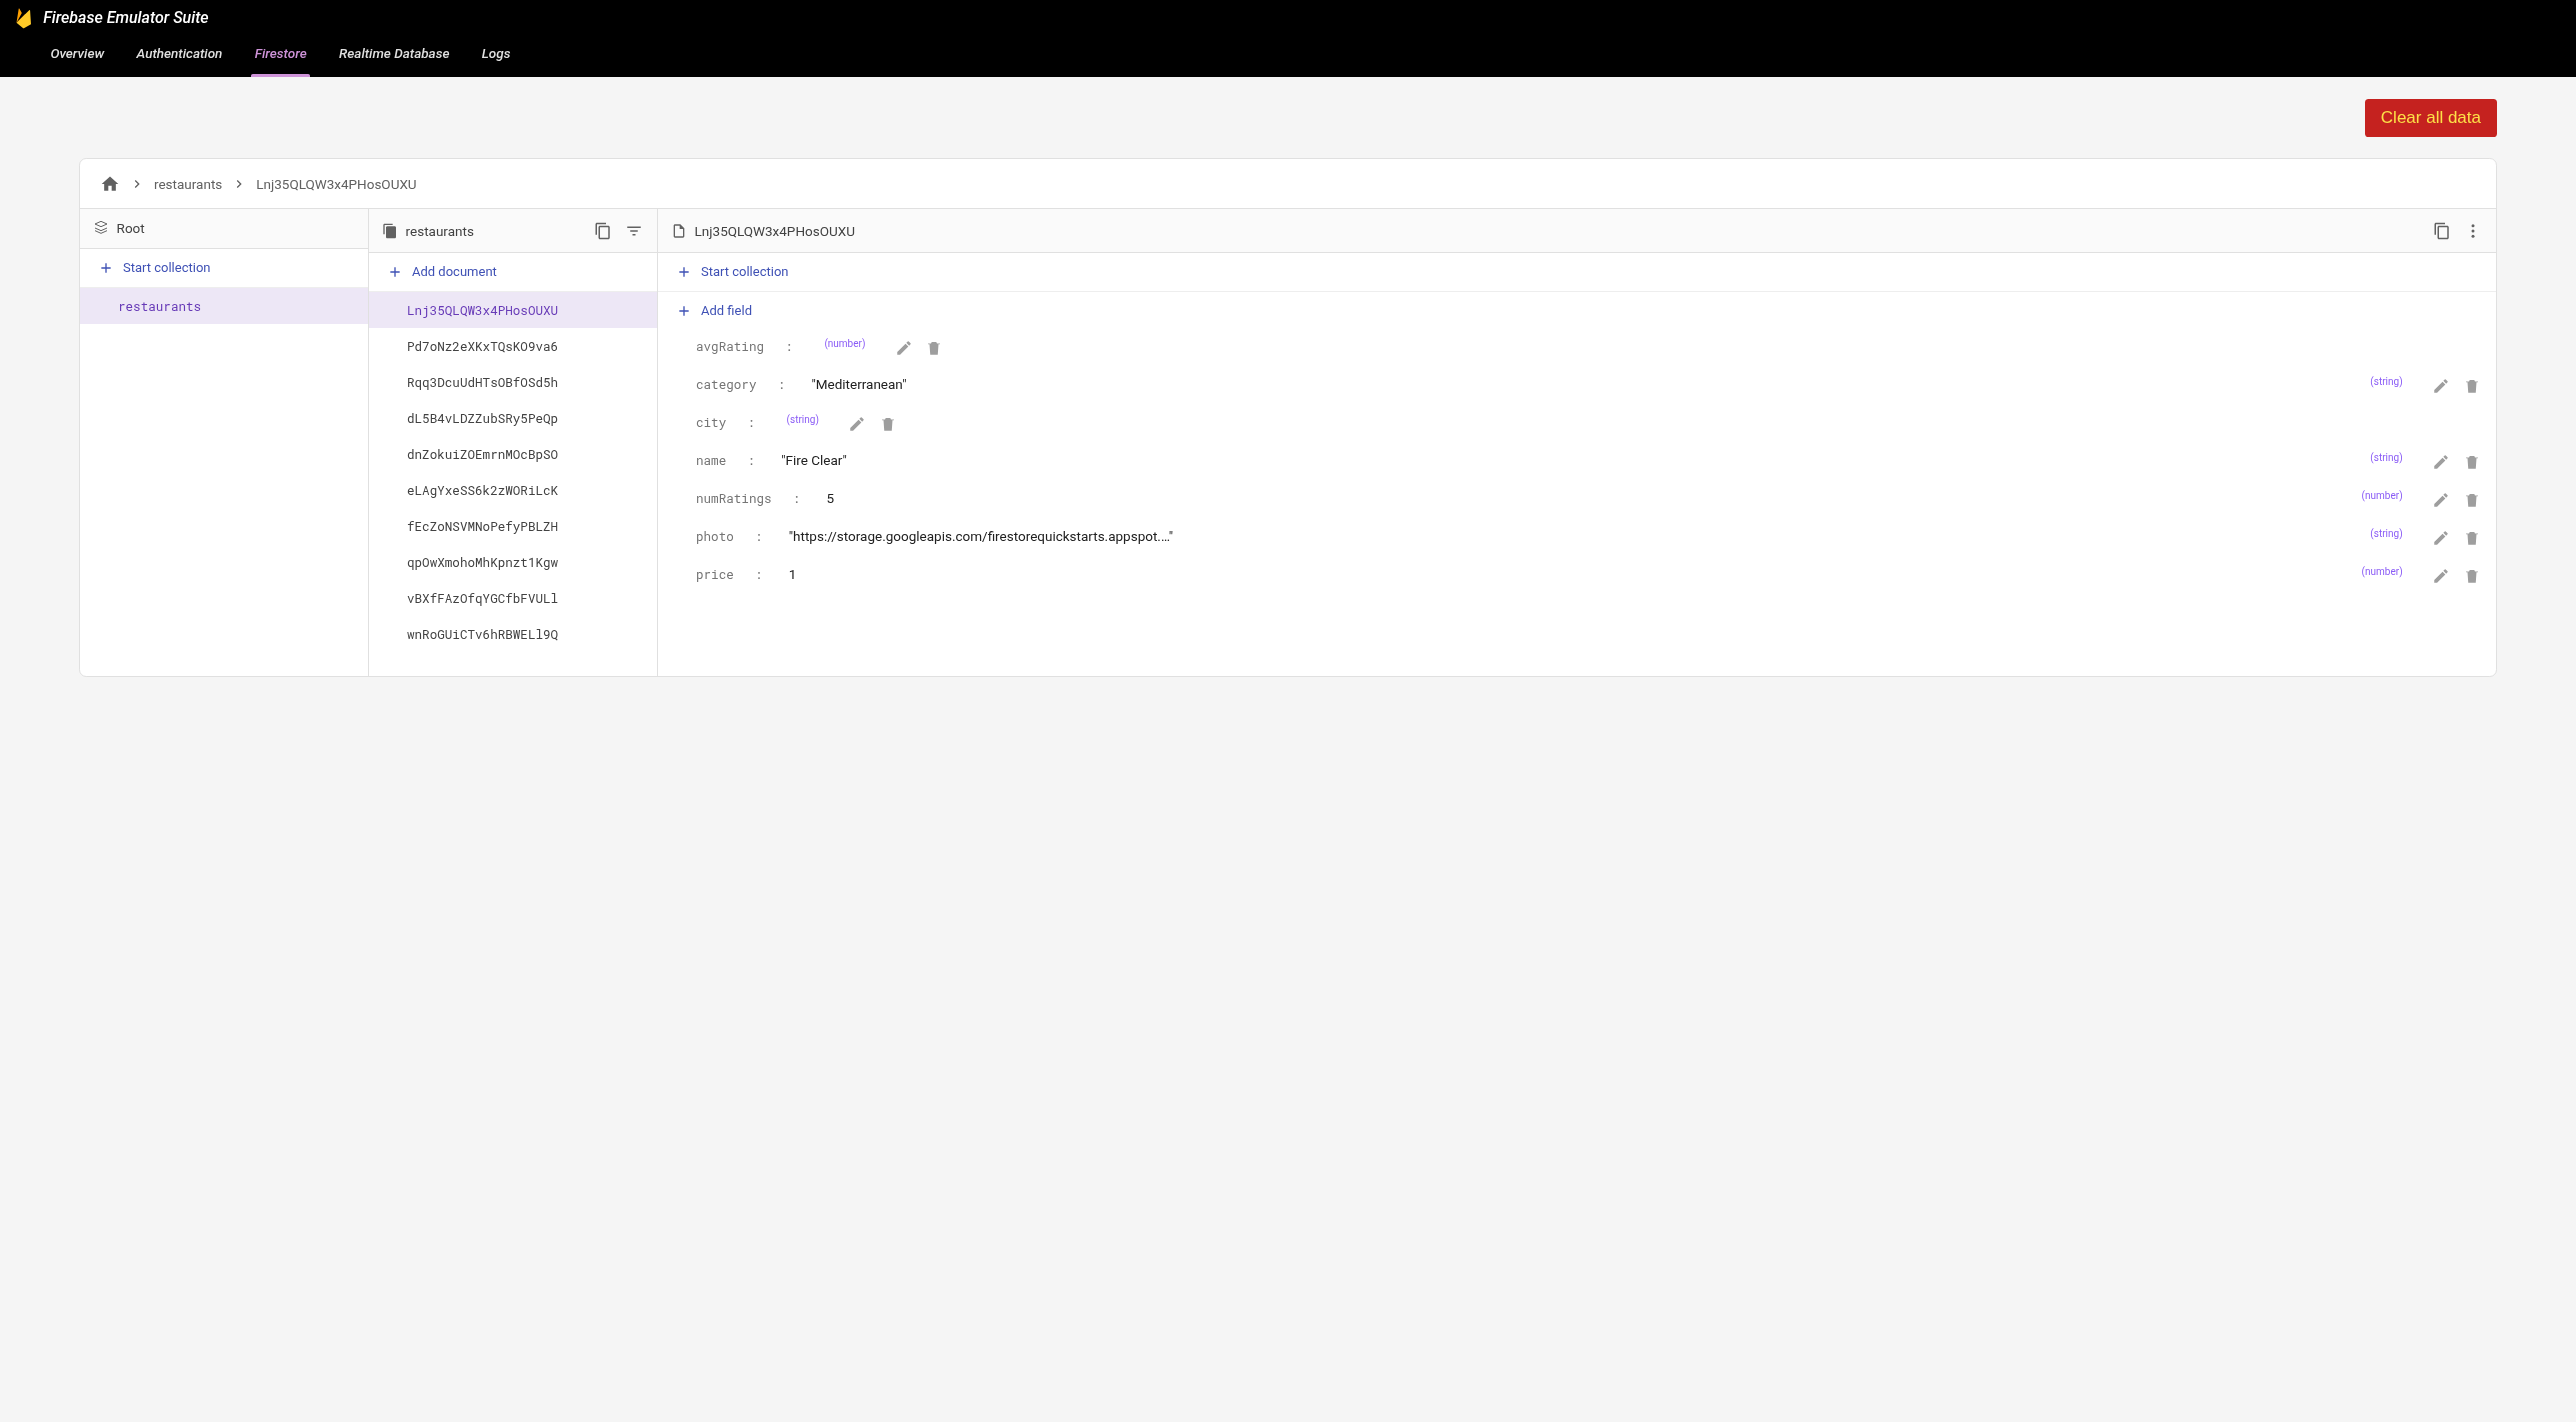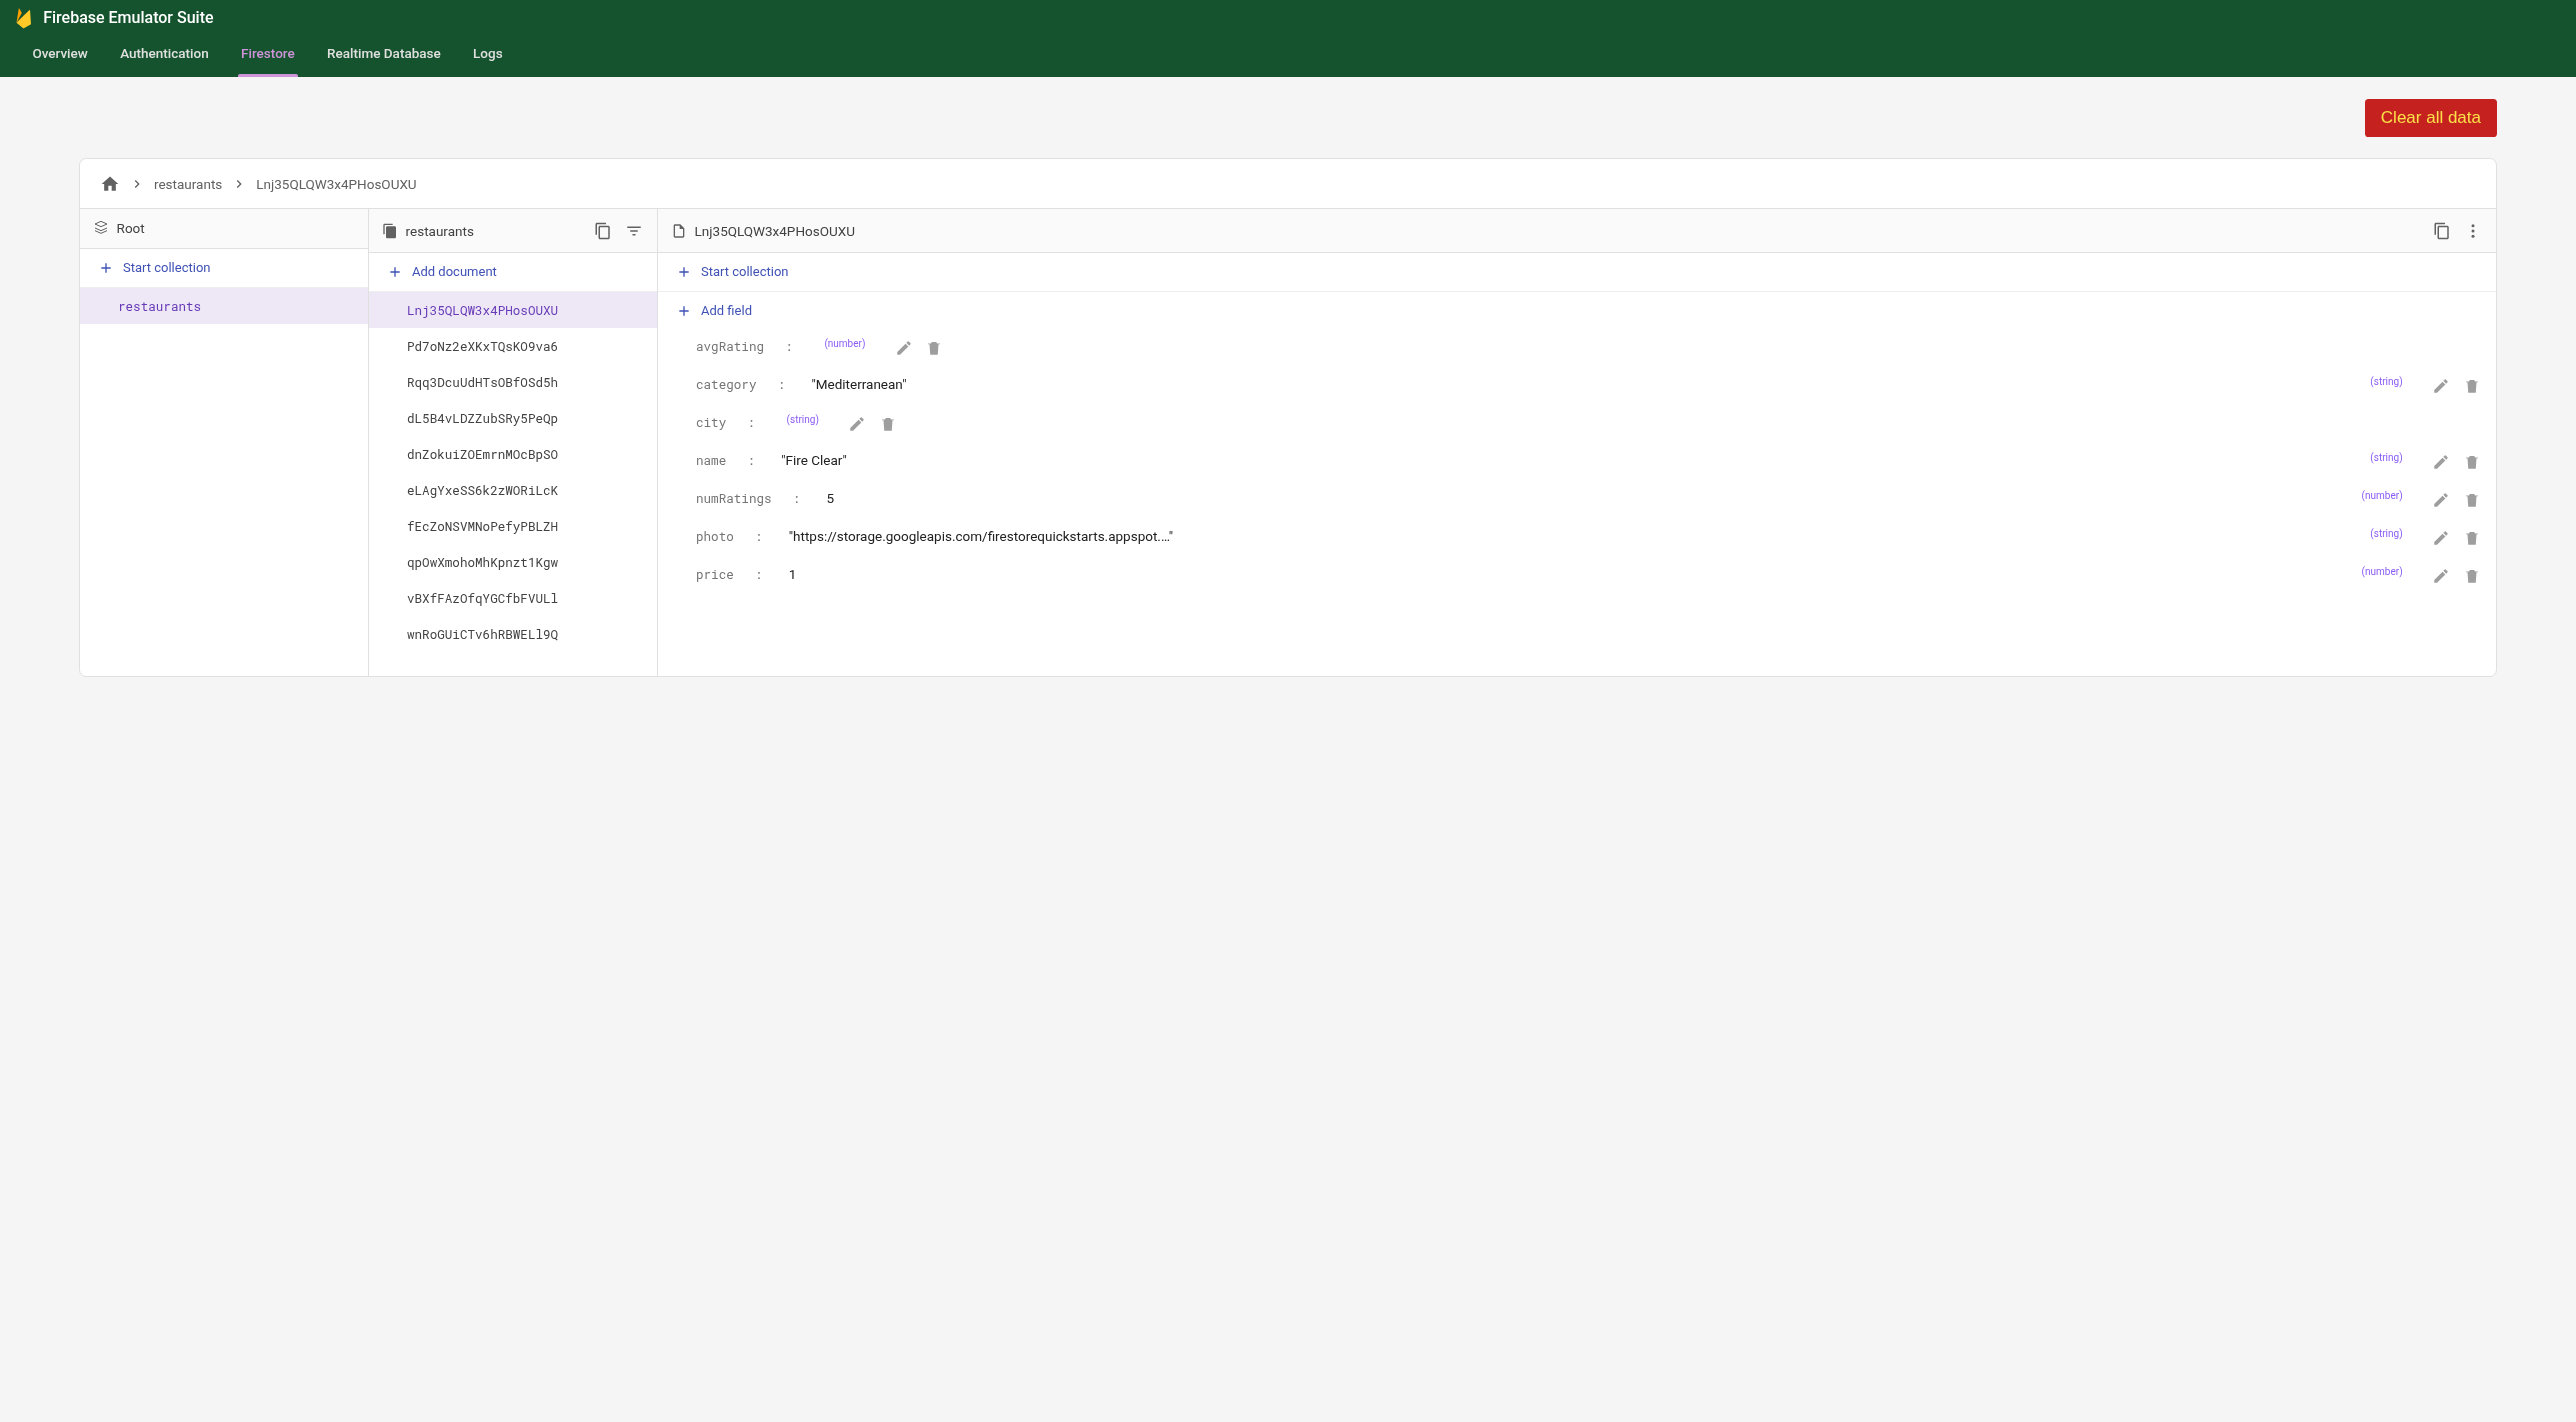--- a/index.html
+++ b/index.html
@@ -1,23 +1,23 @@
 <!DOCTYPE html>
 <html style="font-size:14.4px"><head>
   <meta charset="utf-8">
   <style>
     * { box-sizing: border-box; margin: 0; padding: 0; }
     body { font-family: -apple-system, BlinkMacSystemFont, "Segoe UI", Roboto, Helvetica, Arial, sans-serif; background: #f5f5f5; color: #212121; }
     
     
-    .header { background: #14532d; color: white; }
+    .header { background: #000000; color: white; font-style: italic; }
     .header-top { display: flex; align-items: center; padding: 7.2px 12.6px 1.8px 12.6px; }
     .firebase-icon { width: 21.6px; height: 21.6px; margin-right: 9px; display: inline-block; }
     .header-title { font-size: 16px; font-weight: 500; color: white; }
-    .nav-tabs { display: flex; padding: 0 18px; gap: 3.6px; }
+    .nav-tabs { display: flex; padding: 0 36px; gap: 3.6px; }
     .nav-tab { padding: 14.4px 14.4px 16px 14.4px; font-size: 13.5px; font-weight: 500; color: #e0e0e0; cursor: pointer; position: relative; }
     .nav-tab.active { color: #ce93d8; }
     .nav-tab.active::after { content: ""; position: absolute; left: 10.8px; right: 10.8px; bottom: 0; height: 2.7px; background: #ce93d8; border-radius: 1.8px 1.8px 0 0; }
     
     
     .toolbar { display: flex; justify-content: flex-end; padding: 21.6px 79px 0 79px; }
     .btn-danger { background: #c5221f; color: #fde047; border: none; border-radius: 3.6px; padding: 9px 16px; font-size: 17px; font-weight: 500; cursor: pointer; }
     
     
     .card-wrap { padding: 21.6px 79px 36px 79px; }

